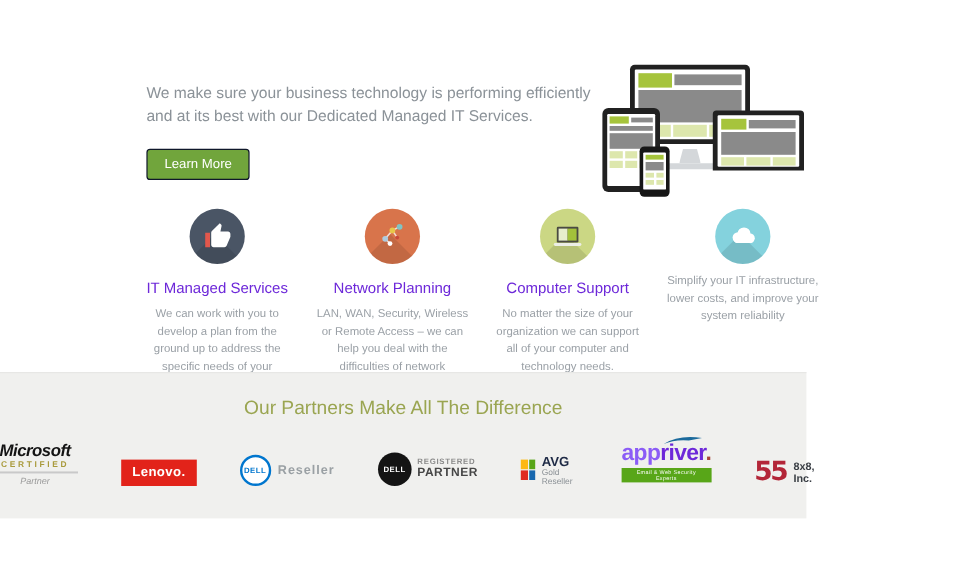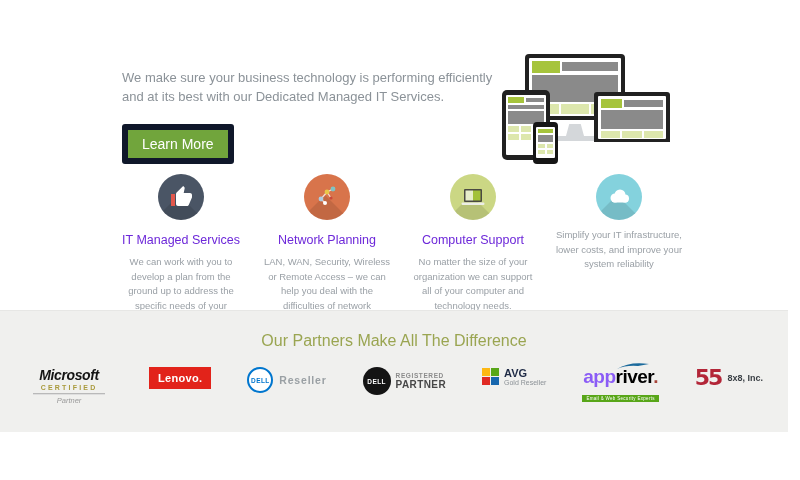--- a/index.html
+++ b/index.html
@@ -5,21 +5,21 @@
   * { box-sizing: border-box; margin: 0; padding: 0; }
   html,body { width:800px; height:480px; }
   body { font-family: "Liberation Sans", sans-serif; background:#ffffff; }
   .page { position:relative; width:800px; height:480px; overflow:hidden; background:#fff; }
 
   
   .hero { position:absolute; left:122px; top:56px; width:385px; }
   .hero-title { font-size:17px; font-weight:400; color:#9aa551; letter-spacing:.2px; }
   .hero-sub { margin-top:13px; font-size:13px; line-height:1.45; color:#8b9298; max-width:378px; }
   .cta { display:inline-block; margin-top:17px; background:#71a53c; color:#fff;
-         font-size:14px; padding:6px 14px; border:6px solid #0f172a; border-radius:3px; cursor:pointer; }
+         font-size:11px; padding:6px 14px; border:1px solid #0f172a; border-radius:3px; cursor:pointer; }
 
   
   .devices { position:absolute; left:490px; top:50px; width:205px; height:125px; }
   .devices div { }
   .monitor { position:absolute; left:35px; top:4px; width:100px; height:66px; background:#212121; border-radius:4px; padding:4px; z-index:1; }
   .mon-stand { position:absolute; left:76px; top:74px; width:18px; height:12px; background:#d4d7da;
                clip-path:polygon(18% 0,82% 0,100% 100%,0 100%); z-index:0; }
   .mon-base { position:absolute; left:63px; top:86px; width:44px; height:5px; background:#d4d7da; border-radius:2px; z-index:0; }
   .screen { background:#fff; width:100%; height:100%; border-radius:1px; padding:3px; }
   .srow { display:flex; gap:2px; }
@@ -37,23 +37,23 @@
   .features { position:absolute; left:108px; top:174px; width:584px; display:flex; }
   .feature { width:146px; padding:0 9px; text-align:center; }
   .fcircle { position:relative; width:46px; height:46px; border-radius:50%; margin:0 auto; overflow:hidden; }
   .fcircle .lshadow { position:absolute; left:46%; top:46%; width:150%; height:150%;
                       background:rgba(0,0,0,.10); transform:rotate(45deg); transform-origin:top left; }
   .fcircle svg { position:relative; display:block; margin:11px auto 0; }
   .ftitle { margin-top:13px; font-size:12.5px; font-weight:400; color:#6d28d9; }
   .ftext { margin-top:8px; font-size:9.5px; line-height:1.55; color:#9aa0a6; }
 
   
-  .partners { position:absolute; left:0; top:310px; width:788px; height:122px; background:#f0f0ee; border-top:1px solid #e7e7e5; }
+  .partners { position:absolute; left:0; top:310px; width:672px; height:122px; background:#f0f0ee; border-top:1px solid #e7e7e5; }
   .p-head { text-align:center; margin-top:21px; font-size:16px; font-weight:400; color:#9aa551; }
-  .logos { margin-top:17px; display:flex; justify-content:center; align-items:flex-start; gap:36px; }
+  .logos { margin-top:17px; display:flex; justify-content:center; align-items:flex-end; gap:36px; }
 
   .ms { text-align:center; width:88px; }
   .ms-brand { font-size:14px; font-weight:bold; font-style:italic; color:#141414; letter-spacing:-0.4px; }
   .ms-cert { font-size:7px; font-weight:bold; color:#a99a3c; letter-spacing:2.2px; margin-top:1px; }
   .ms-line { width:72px; margin:2px auto 1px; border-top:1px solid #b9b9b9; border-bottom:1px solid #dedede; height:2px; }
   .ms-partner { font-size:7.5px; font-style:italic; color:#9a9a9a; }
 
   .lenovo { background:#e2231a; color:#fff; font-weight:bold; font-size:11px; letter-spacing:.3px; padding:5px 9px; }
 
   .dell-sw { display:flex; align-items:center; gap:6px; }
@@ -71,21 +71,21 @@
 
   .avg { display:flex; align-items:center; gap:5px; }
   .avg-mark { width:17px; height:17px; display:grid; grid-template-columns:1fr 1fr; grid-template-rows:1fr 1fr; gap:1px; }
   .avg-mark i { display:block; }
   .avg-brand { font-size:11px; font-weight:800; color:#1e2a45; line-height:1.1; }
   .avg-sub { font-size:7px; color:#8b9196; }
 
   .appriver { text-align:center; position:relative; }
   .ar-row { font-size:19px; letter-spacing:-0.5px; line-height:1; }
   .ar-app { color:#8b5cf6; font-weight:700; }
-  .ar-river { color:#000000; font-weight:800; }
+  .ar-river { color:#6d28d9; font-weight:800; }
   .ar-dot { color:#a8453a; font-weight:800; }
   .ar-swoosh { position:absolute; top:-6px; left:34px; }
   .ar-tag { display:inline-block; margin-top:1px; background:#58a618; color:#fff; font-size:4.5px;
             letter-spacing:.3px; padding:1px 4px; }
 
   .x8 { display:flex; align-items:center; gap:6px; }
   .x8-mark { font-family:"DejaVu Sans", sans-serif; font-size:22px; font-weight:800; color:#b32638; letter-spacing:-2px; line-height:1; }
   .x8-label { font-size:9px; font-weight:bold; color:#3a3f45; }
 </style>
 </head>

